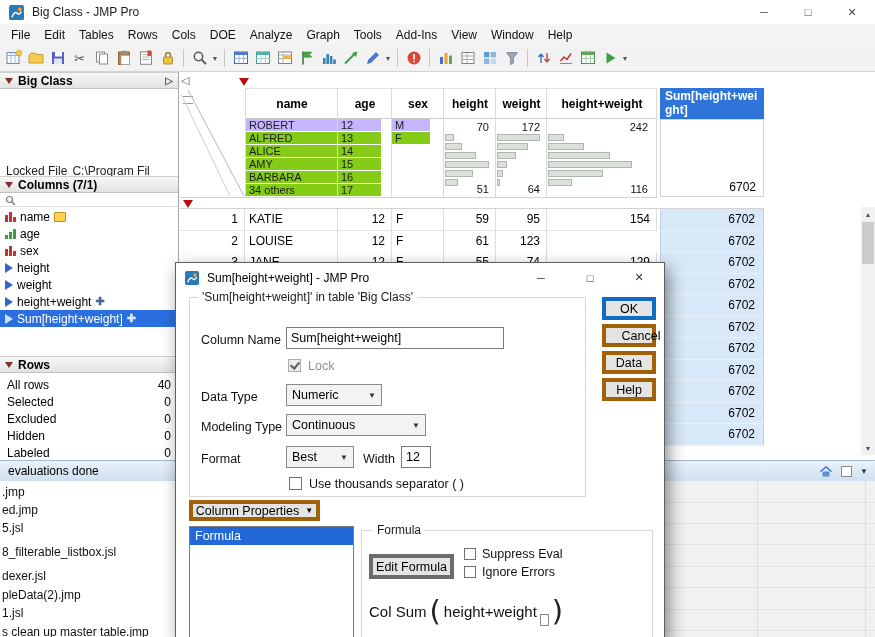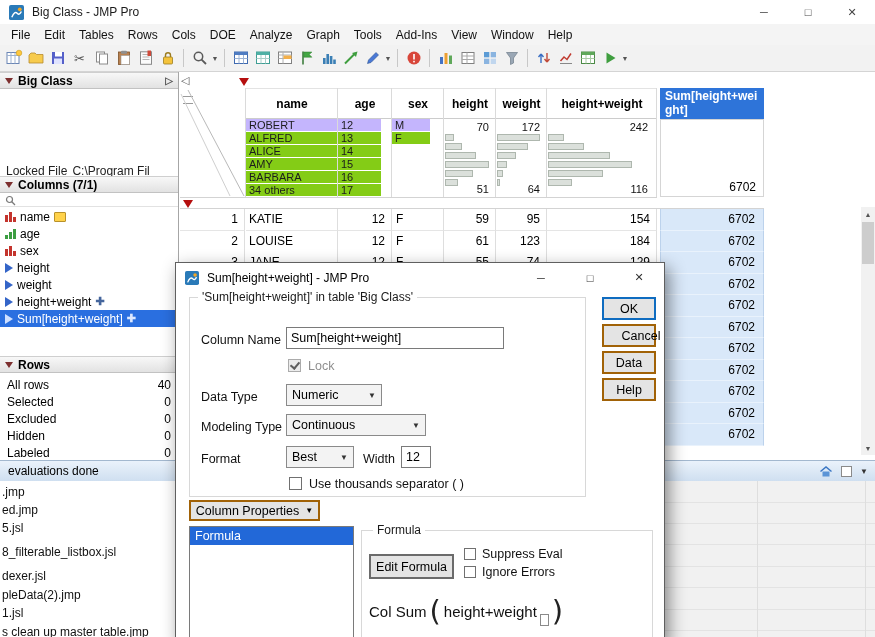--- a/index.html
+++ b/index.html
@@ -120,21 +120,21 @@
   .fld-label.dis{color:#8f8f8f;}
   .txt-input{position:absolute;border:1px solid #7a7a7a;background:#fff;font-size:12.5px;
              padding:0 4px;box-sizing:border-box;font-family:"Liberation Sans",sans-serif;color:#000;}
   .combo{position:absolute;border:1px solid #8a8a8a;background:#f3f3f3;display:flex;align-items:center;
          justify-content:space-between;padding:0 5px;box-sizing:border-box;font-size:12.5px;}
   .combo .car{font-size:8px;color:#333;}
   .cb{position:absolute;width:13px;height:13px;border:1px solid #707070;background:#fff;box-sizing:border-box;}
   .cb.checked::after{content:"";position:absolute;left:3px;top:0px;width:4px;height:7px;
                      border:solid #5f5f5f;border-width:0 2px 2px 0;transform:rotate(40deg);}
   .cb.disabled{background:#ececec;border-color:#ababab;}
-  .btn{position:absolute;background:#e4e4e4;border:2px solid #a16207;display:flex;align-items:center;
+  .btn{position:absolute;background:#e4e4e4;border:4px solid #a16207;display:flex;align-items:center;
        justify-content:center;font-size:12.5px;box-sizing:border-box;color:#000;}
   .btn.default{border-color:#0f6cc0;}
   .btn .car{font-size:8px;margin-left:6px;}
   .listbox{position:absolute;border:1px solid #7a7a7a;background:#fff;box-sizing:border-box;}
   .list-sel{height:18px;background:#2268d8;color:#fff;display:flex;align-items:center;padding-left:5px;font-size:12.5px;}
   .formula-preview{position:absolute;display:flex;align-items:center;gap:3px;font-size:15px;color:#111;}
   .paren{font-size:29px;font-weight:400;color:#222;font-family:"DejaVu Sans",sans-serif;line-height:30px;}
   .term-box{width:7px;height:10px;border:1px solid #8a8a8a;align-self:flex-end;margin-bottom:5px;}
 </style>
 </head>
@@ -514,21 +514,20 @@
     <div class="dcell num" style="left:265px;top:137px;width:52px;">59</div>
     <div class="dcell num" style="left:317px;top:137px;width:51px;">95</div>
     <div class="dcell num" style="left:368px;top:137px;width:110px;">154</div>
 
     <div class="dcell num" style="left:1px;top:158.5px;width:65px;">2</div>
     <div class="dcell" style="left:67px;top:158.5px;width:92px;padding-left:3px;">LOUISE</div>
     <div class="dcell num" style="left:159px;top:158.5px;width:54px;">12</div>
     <div class="dcell" style="left:213px;top:158.5px;width:52px;padding-left:4px;">F</div>
     <div class="dcell num" style="left:265px;top:158.5px;width:52px;">61</div>
     <div class="dcell num" style="left:317px;top:158.5px;width:51px;">123</div>
-    <div class="dcell num" style="left:368px;top:158.5px;width:110px;">184</div>
 
     <div class="dcell num" style="left:1px;top:180px;width:65px;">3</div>
     <div class="dcell" style="left:67px;top:180px;width:92px;padding-left:3px;">JANE</div>
     <div class="dcell num" style="left:159px;top:180px;width:54px;">12</div>
     <div class="dcell" style="left:213px;top:180px;width:52px;padding-left:4px;">F</div>
     <div class="dcell num" style="left:265px;top:180px;width:52px;">55</div>
     <div class="dcell num" style="left:317px;top:180px;width:51px;">74</div>
     <div class="dcell num" style="left:368px;top:180px;width:110px;">129</div>
 
     <div class="sum-cell" style="top:137px;">6702</div>

